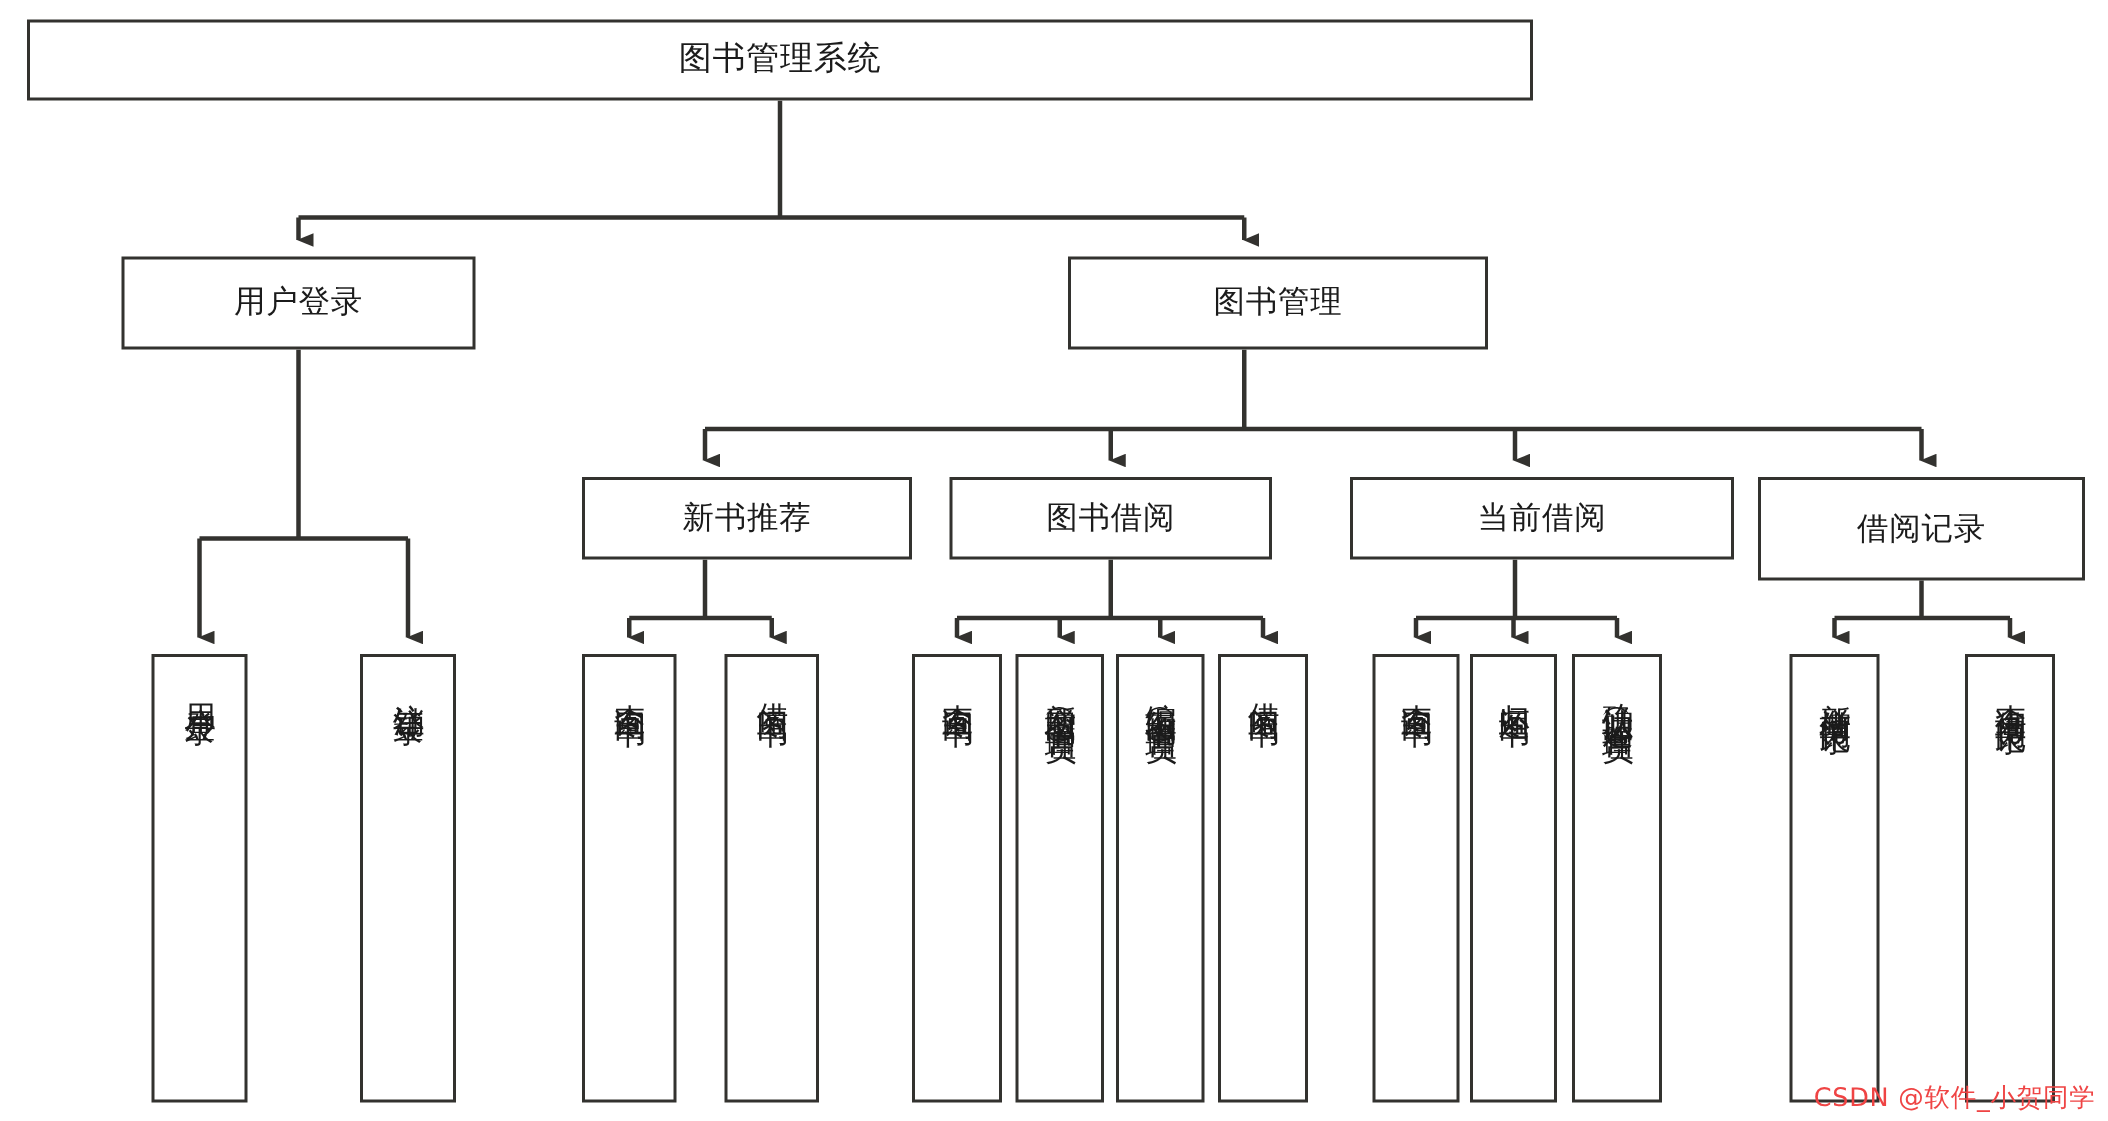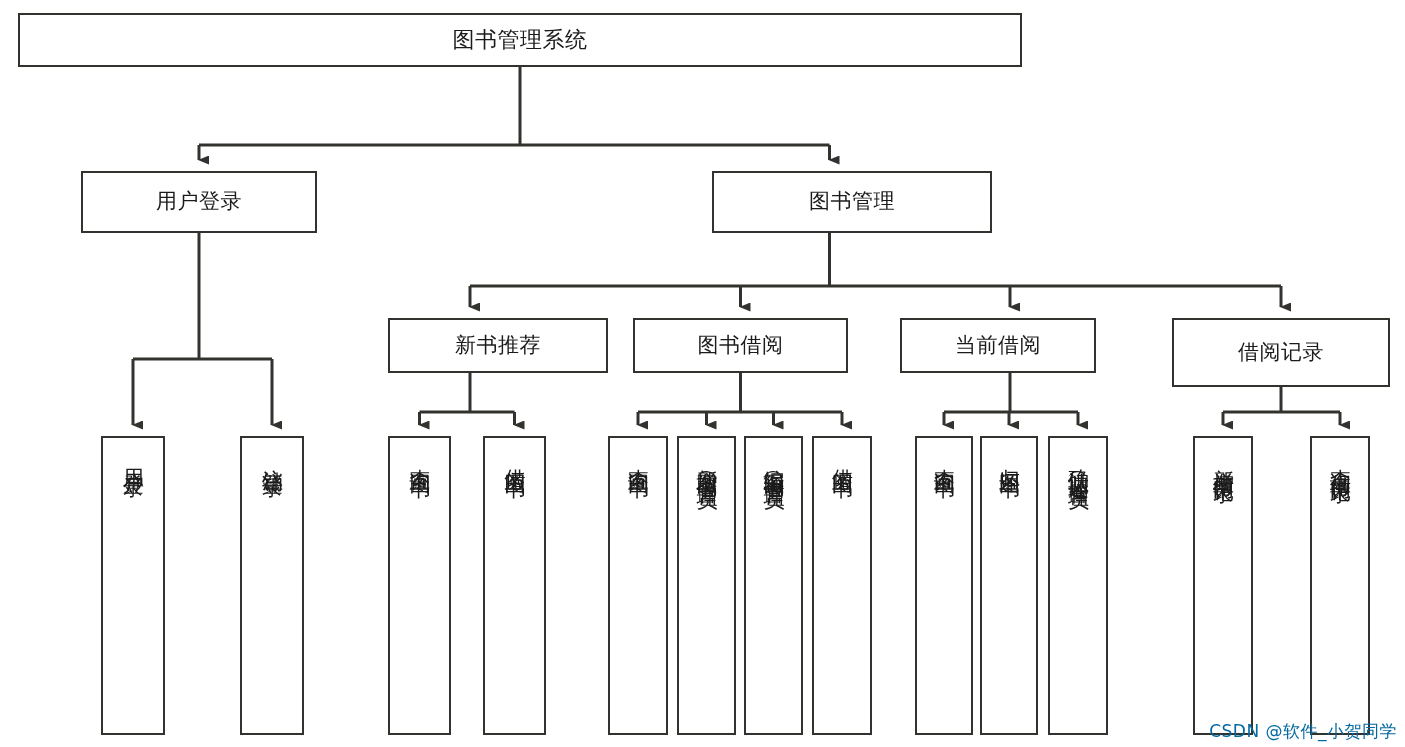--- a/index.html
+++ b/index.html
@@ -54,21 +54,21 @@
     white-space: nowrap;
   }
   .node-box.root .node-label {
     font-size: 22px;
   }
   #watermark {
     position: absolute;
     right: 8px;
     bottom: 4px;
     font-size: 17px;
-    color: #0369a1;
+    color: #ef4444;
     white-space: nowrap;
     letter-spacing: 0.5px;
   }
 </style>
 </head>
 <body>
 
 <div id="canvas">
   <svg id="diagram-svg" viewBox="0 0 1405 747" xmlns="http://www.w3.org/2000/svg">
     <defs>
@@ -122,21 +122,21 @@
       </div>
       <div class="node-box" style="left: 712px; top: 171px; width: 280px; height: 62px;">
         <span class="node-label">图书管理</span>
       </div>
       <div class="node-box" style="left: 360px; top: 318px; width: 220px; height: 55px; margin-left: 28px;">
         <span class="node-label">新书推荐</span>
       </div>
       <div class="node-box" style="left: 633px; top: 318px; width: 215px; height: 55px;">
         <span class="node-label">图书借阅</span>
       </div>
-      <div class="node-box" style="left: 900px; top: 318px; width: 196px; height: 55px;">
+      <div class="node-box" style="left: 900px; top: 318px; width: 256px; height: 55px;">
         <span class="node-label">当前借阅</span>
       </div>
       <div class="node-box" style="left: 1172px; top: 318px; width: 218px; height: 69px;">
         <span class="node-label">借阅记录</span>
       </div>
       <div class="node-box vertical" style="left: 101px; top: 436px; width: 64px; height: 299px;">
         <span class="node-label">用户登录</span>
       </div>
       <div class="node-box vertical" style="left: 240px; top: 436px; width: 64px; height: 299px;">
         <span class="node-label">注销登录</span>

